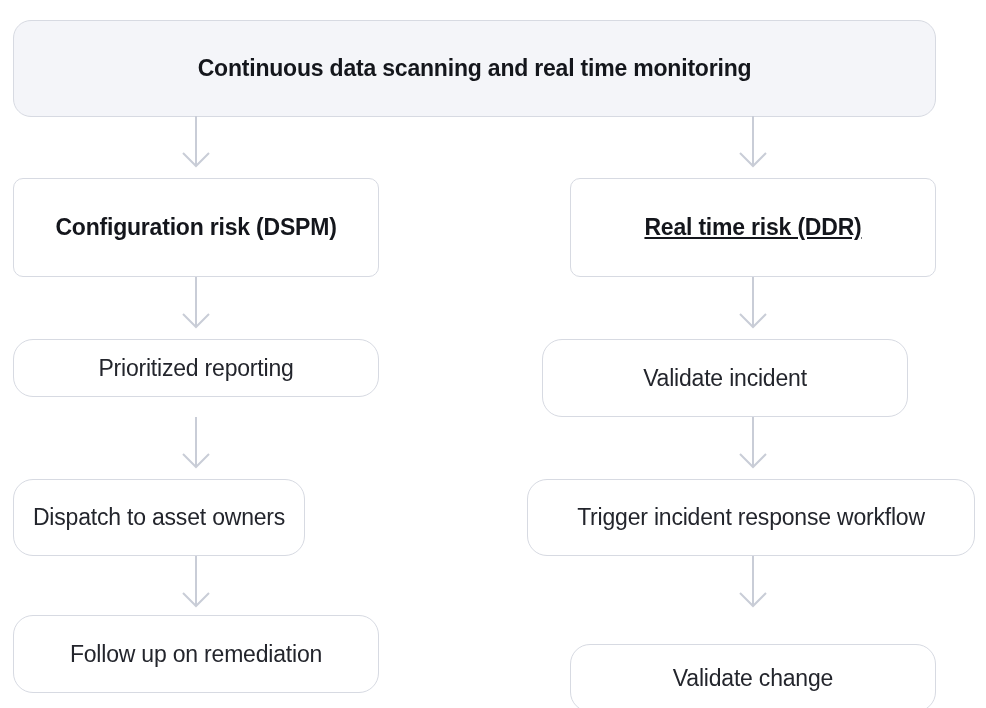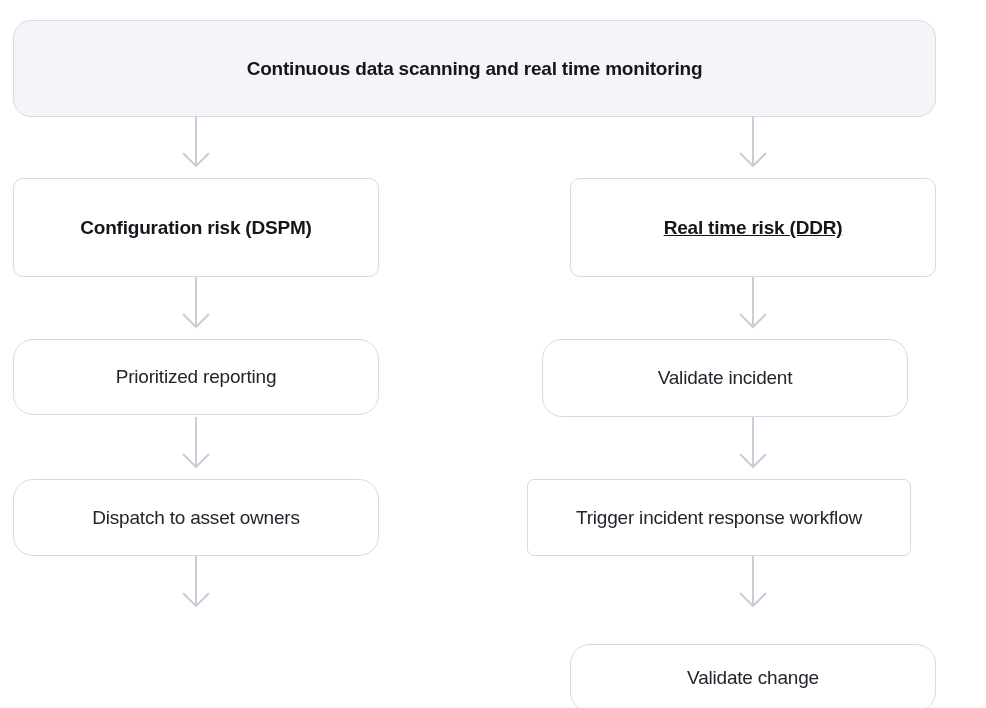--- a/index.html
+++ b/index.html
@@ -18,45 +18,45 @@
   .node {
     position: absolute;
     box-sizing: border-box;
     background: #ffffff;
     border: 1.5px solid #d7dae2;
     border-radius: 20px;
     display: flex;
     align-items: center;
     justify-content: center;
     text-align: center;
-    font-size: 19px;
+    font-size: 23px;
     color: #23252c;
     letter-spacing: -0.2px;
     line-height: 1.25;
     padding: 0 4px;
   }
   .node.header {
     font-weight: 700;
     color: #14161c;
     border-radius: 10px;
   }
   .node.root {
     background: #f4f5f9;
     font-weight: 700;
     color: #14161c;
     border-radius: 18px;
   }
   
   #node-root   { left: 13px;  top: 20px;  width: 923px; height: 97px; }
   #node-l2     { left: 13px;  top: 178px; width: 366px; height: 99px; }
   #node-r2     { left: 570px; top: 178px; width: 366px; height: 99px; text-decoration: underline; }
-  #node-l3     { left: 13px;  top: 339px; width: 366px; height: 76px; }
+  #node-l3     { left: 13px;  top: 339px; width: 366px; height: 58px; }
   #node-r3     { left: 542px; top: 339px; width: 366px; height: 78px; }
-  #node-l4     { left: 13px;  top: 479px; width: 366px; height: 77px; }
-  #node-r4     { left: 527px; top: 479px; width: 384px; height: 77px; border-radius: 7px; }
+  #node-l4     { left: 13px;  top: 479px; width: 292px; height: 77px; }
+  #node-r4     { left: 527px; top: 479px; width: 448px; height: 77px; }
   #node-l5     { left: 13px;  top: 615px; width: 366px; height: 78px; }
   #node-r5     { left: 570px; top: 644px; width: 366px; height: 68px; }
   
   .arrow {
     position: absolute;
     width: 32px;
     height: 52px;
   }
   #arrow-top-l { left: 180px; top: 116px; }
   #arrow-top-r { left: 737px; top: 116px; }
@@ -91,20 +91,21 @@
   <div class="node" id="node-l3">Prioritized reporting</div>
   <svg class="arrow" id="arrow-l3" viewBox="0 0 32 52">
     <line x1="16" y1="0" x2="16" y2="49" stroke="#c9cdd7" stroke-width="2"></line>
     <polyline points="3,37 16,50 29,37" fill="none" stroke="#c9cdd7" stroke-width="2"></polyline>
   </svg>
   <div class="node" id="node-l4">Dispatch to asset owners</div>
   <svg class="arrow" id="arrow-l4" viewBox="0 0 32 52">
     <line x1="16" y1="0" x2="16" y2="49" stroke="#c9cdd7" stroke-width="2"></line>
     <polyline points="3,37 16,50 29,37" fill="none" stroke="#c9cdd7" stroke-width="2"></polyline>
   </svg>
+  <div class="node" id="node-l5">Follow up on remediation</div>
 
   <div class="node header" id="node-r2">Real time risk (DDR)</div>
   <svg class="arrow" id="arrow-r2" viewBox="0 0 32 52">
     <line x1="16" y1="0" x2="16" y2="49" stroke="#c9cdd7" stroke-width="2"></line>
     <polyline points="3,37 16,50 29,37" fill="none" stroke="#c9cdd7" stroke-width="2"></polyline>
   </svg>
   <div class="node" id="node-r3">Validate incident</div>
   <svg class="arrow" id="arrow-r3" viewBox="0 0 32 52">
     <line x1="16" y1="0" x2="16" y2="49" stroke="#c9cdd7" stroke-width="2"></line>
     <polyline points="3,37 16,50 29,37" fill="none" stroke="#c9cdd7" stroke-width="2"></polyline>

